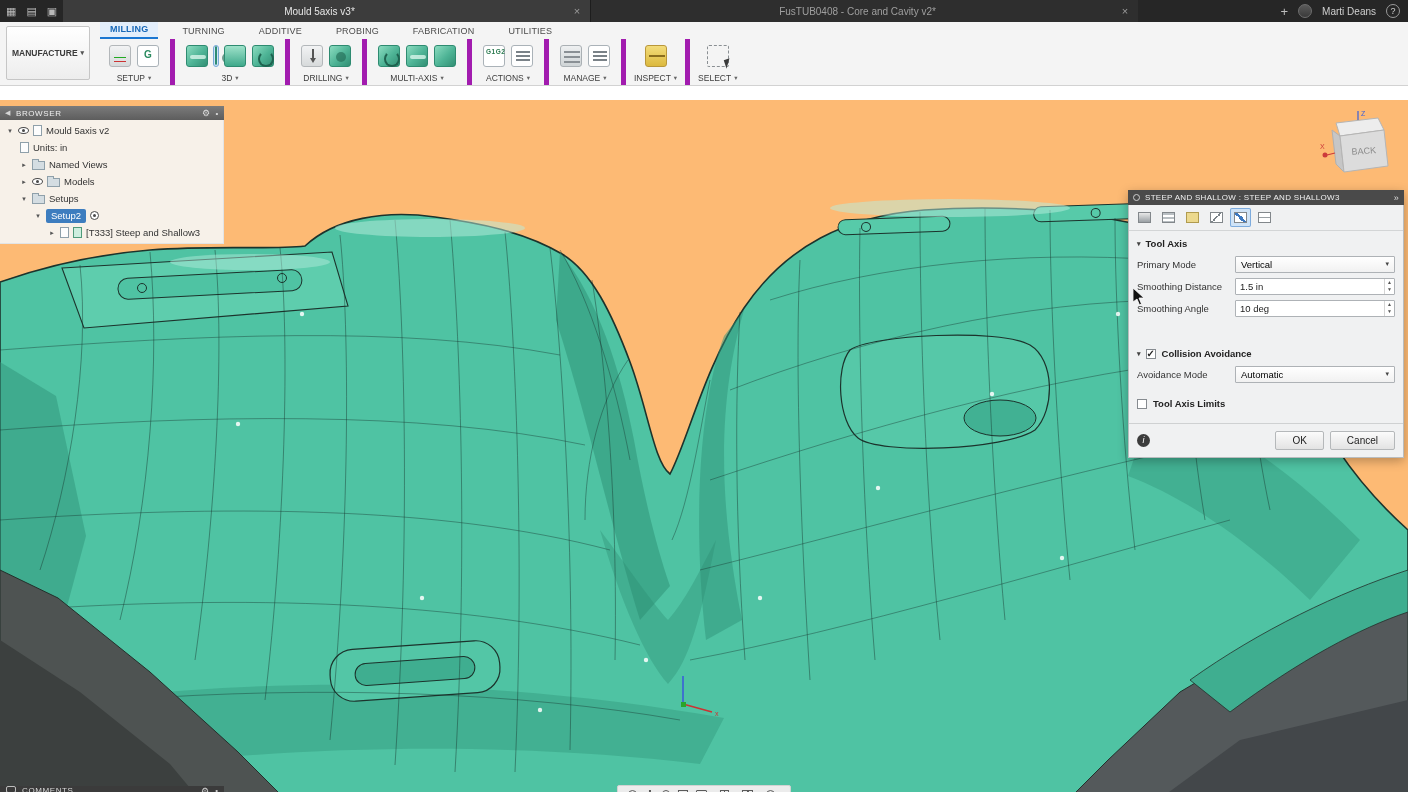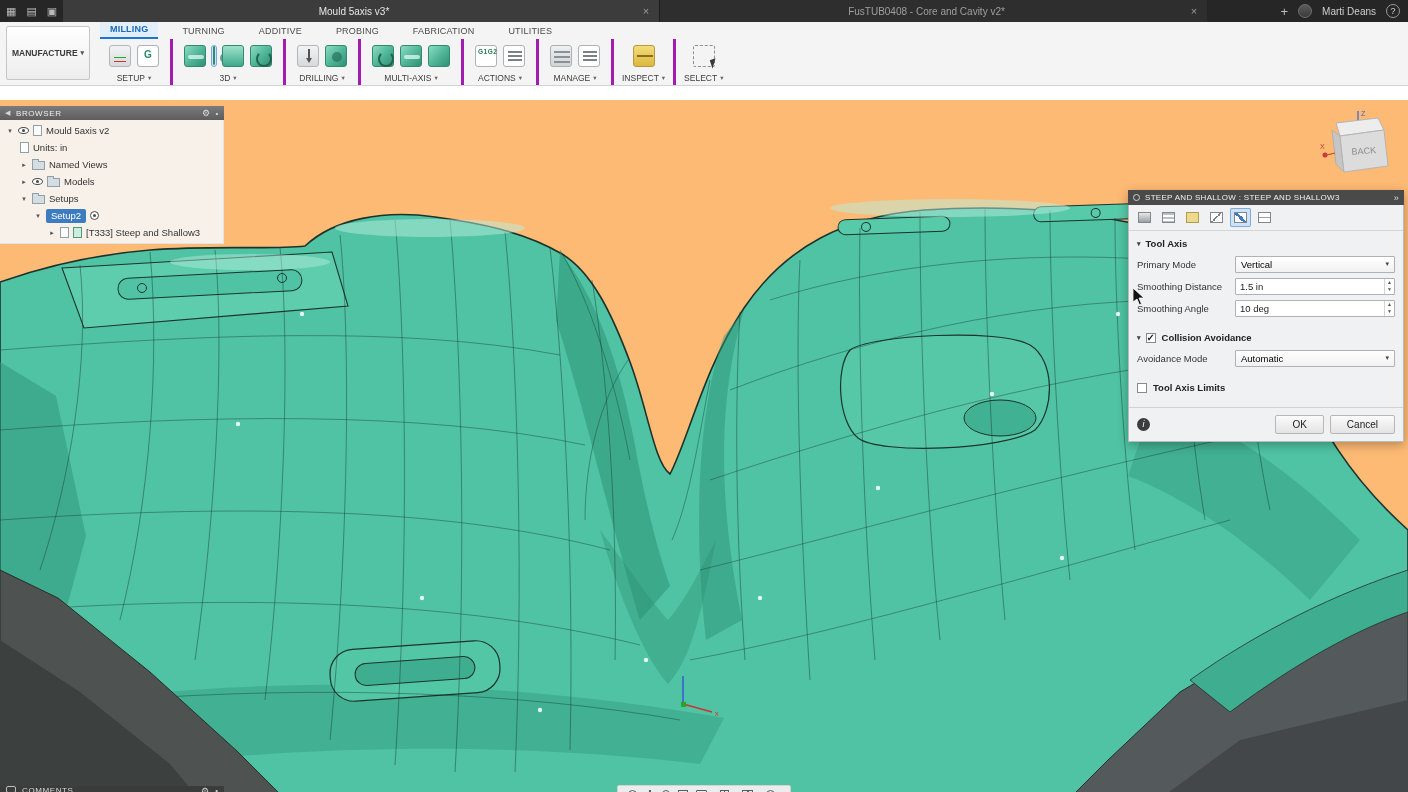--- a/index.html
+++ b/index.html
@@ -5,39 +5,39 @@
   * { box-sizing: border-box; margin: 0; padding: 0; }
   html,body { width:1408px; height:792px; overflow:hidden; font-family:"Liberation Sans", sans-serif; background:#fff; }
   .app { position:relative; width:1408px; height:792px; }
 
   
   .titlebar { position:absolute; top:0; left:0; right:0; height:22px; background:#262626; display:flex; align-items:stretch; }
   .tb-icons { display:flex; align-items:center; padding:0 6px; gap:10px; }
   .tb-ico { color:#b9b9b9; font-size:11px; line-height:22px; cursor:default; }
   .doc-tab { display:flex; align-items:center; height:22px; padding:0 10px; font-size:10px; }
   .doc-tab .t-label { flex:1; text-align:center; white-space:nowrap; overflow:hidden; }
-  .doc-tab.active { background:#3c3c3c; color:#e6e6e6; width:596px; }
+  .doc-tab.active { background:#3c3c3c; color:#e6e6e6; width:527px; }
   .doc-tab.inactive { background:#2e2e2e; color:#9f9f9f; width:548px; border-left:1px solid #1d1d1d; }
   .t-close { margin-left:8px; color:#9b9b9b; font-size:11px; }
   .tb-right { display:flex; align-items:center; gap:10px; margin-left:auto; padding:0 8px; }
   .tb-plus { color:#bdbdbd; font-size:13px; }
   .tb-badge { width:14px; height:14px; border-radius:50%; background:linear-gradient(#5a5a5a,#3a3a3a); border:1px solid #6e6e6e; }
   .tb-user { color:#cfcfcf; font-size:10px; white-space:nowrap; }
   .tb-help { width:14px; height:14px; border-radius:50%; border:1px solid #9a9a9a; color:#cfcfcf; font-size:9px; text-align:center; line-height:12px; }
 
   
   .ribbon { position:absolute; top:22px; left:0; right:0; height:64px; background:#f4f4f4; border-bottom:1px solid #d2d2d2; display:flex; }
   .workspace { margin:4px 6px; width:84px; height:54px; background:linear-gradient(#ffffff,#ededed); border:1px solid #c6c6c6; border-radius:2px; display:flex; align-items:center; justify-content:center; gap:3px; font-size:8.5px; font-weight:bold; color:#3a3a3a; }
   .workspace .car { font-size:7px; color:#555; }
   .ribbon-main { flex:1; display:flex; flex-direction:column; }
   .rtabs { height:17px; display:flex; align-items:flex-end; gap:14px; padding-left:4px; }
   .rtab { font-size:9px; color:#4a4a4a; padding:2px 10px 3px; letter-spacing:.2px; }
   .rtab.active { color:#1768b8; background:#e3eefb; border-bottom:2px solid #1a76d2; font-weight:bold; }
   .rtools { flex:1; display:flex; align-items:stretch; padding-left:2px; }
-  .grp { display:flex; flex-direction:column; justify-content:flex-start; padding:3px 8px 2px; border-right:3px solid #a21caf; }
+  .grp { display:flex; flex-direction:column; justify-content:flex-start; padding:3px 8px 2px; border-right:5px solid #a21caf; }
   .grp-icons { display:flex; align-items:center; justify-content:center; height:28px; }
   .grp-label { display:flex; align-items:center; justify-content:center; gap:3px; font-size:8.5px; color:#3c3c3c; margin-top:3px; }
   .grp-label .car { font-size:6.5px; color:#666; }
   .ico { width:22px; height:22px; margin:0 3px; border-radius:3px; position:relative; }
   .ico-part { background:linear-gradient(135deg,#8cdcc0 0%,#4db395 55%,#328f74 100%); border:1px solid #2e8b71; }
   .ico-part.flat { background:linear-gradient(#9fe2ca,#3fa98b); }
   .ico-part.core::after { content:""; position:absolute; left:6px; top:6px; width:10px; height:10px; border-radius:50%; background:#236b56; opacity:.65; }
   .ico-part.ridge::after { content:""; position:absolute; left:3px; top:9px; width:16px; height:4px; background:#d8f5ea; border-radius:2px; opacity:.8; }
   .ico-part.spiral::after { content:""; position:absolute; left:5px; top:5px; width:12px; height:12px; border:2px solid #1f6350; border-radius:50%; border-top-color:transparent; }
   .ico-gray { background:linear-gradient(#f2f3f4,#d7dadb); border:1px solid #b3b7ba; }
@@ -458,21 +458,21 @@
           <span class="flabel">Smoothing Angle</span>
           <div class="numbox">
             <input readonly="" value="10 deg" style="">
             <span class="spin">
                 <i>▲</i>
                 <i>▼</i>
               </span>
           </div>
         </div>
 
-        <div class="sech" style="margin-top:6px;">
+        <div class="sech" style="margin-top:22px;">
           <span class="tri">▾</span>
           <span class="cbx on"></span>
           <span>Collision Avoidance</span>
         </div>
         <div class="frow">
           <span class="flabel">Avoidance Mode</span>
           <div class="selbox">
             <span>Automatic</span>
             <span class="car">▾</span>
           </div>

